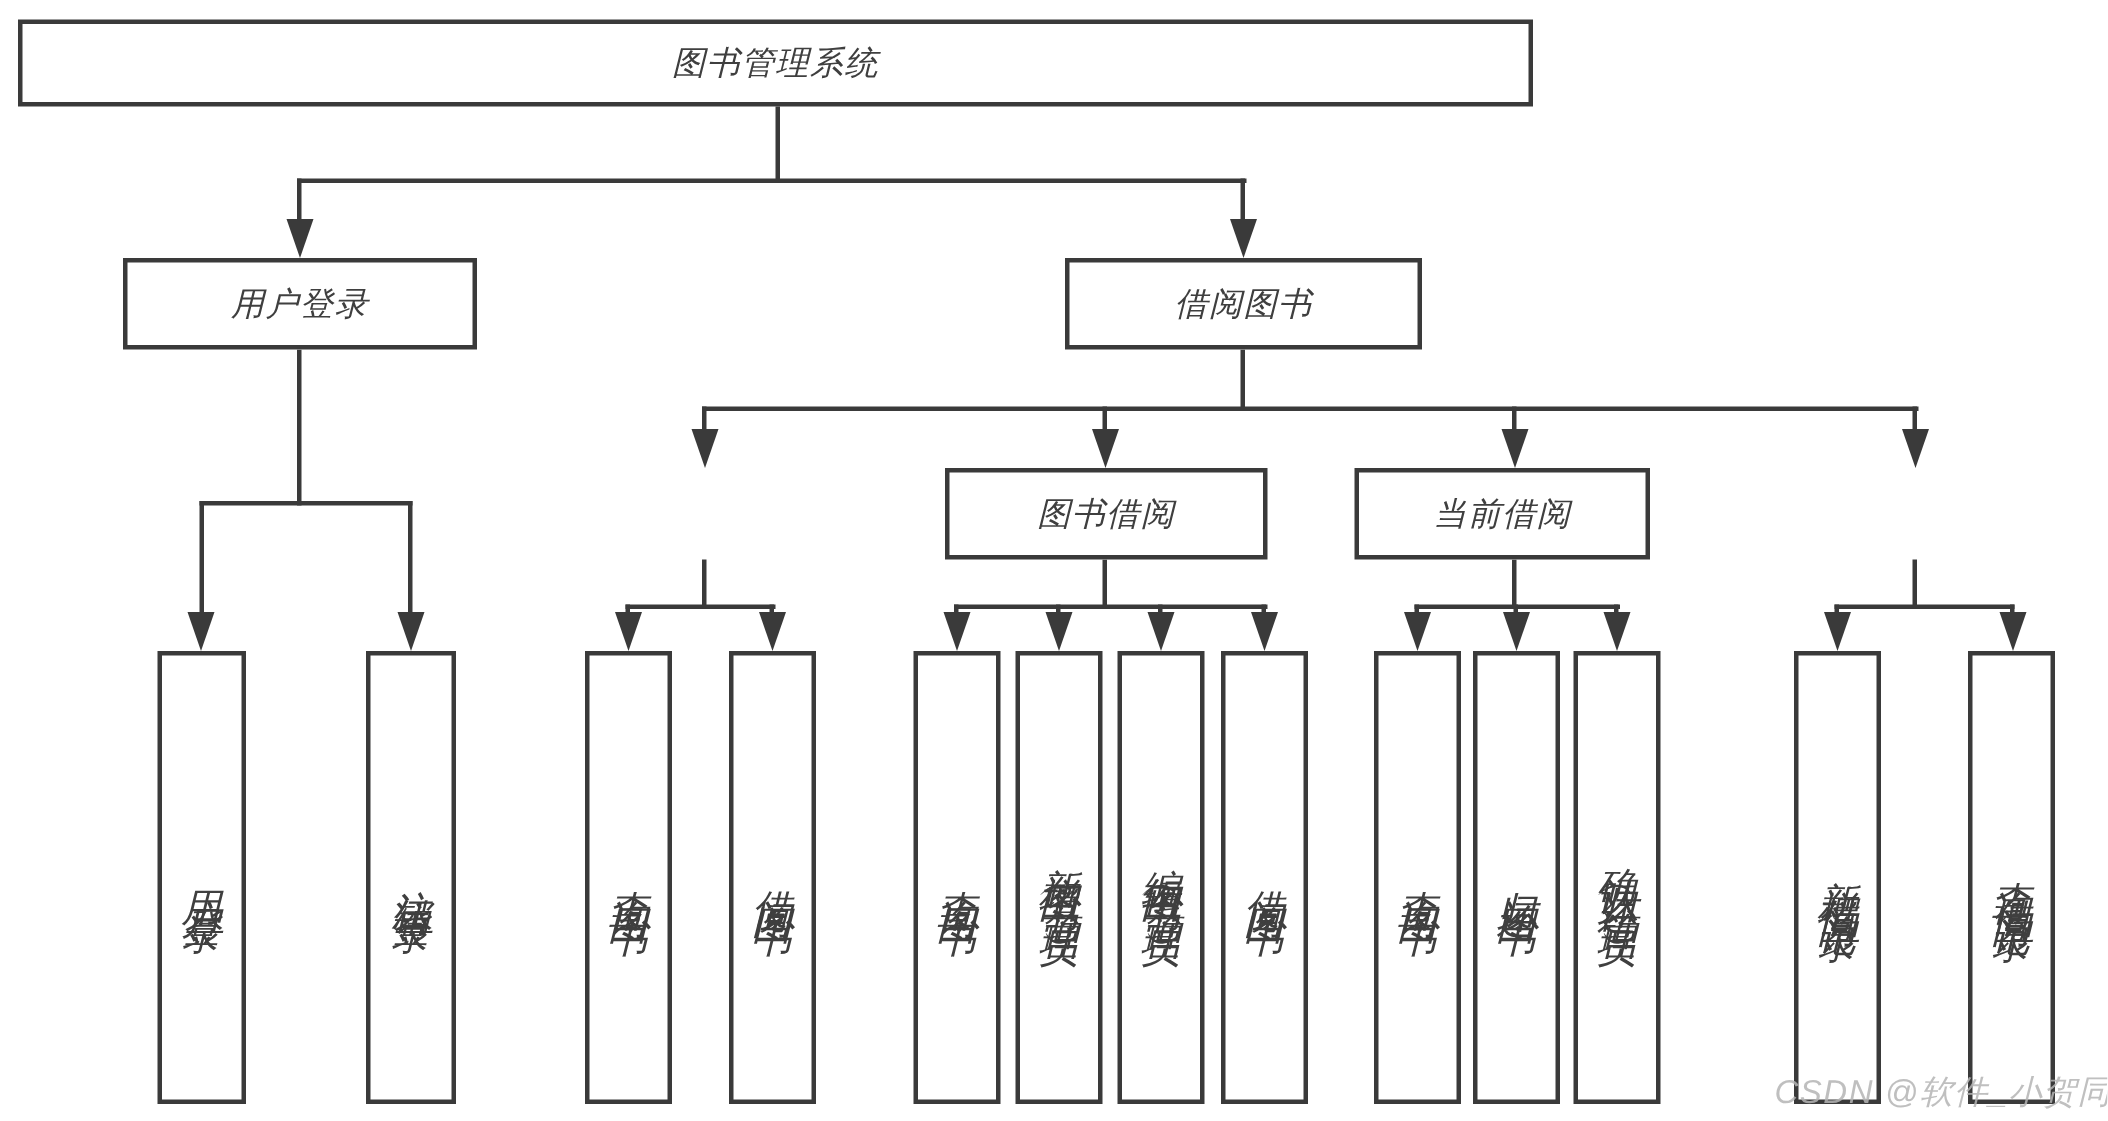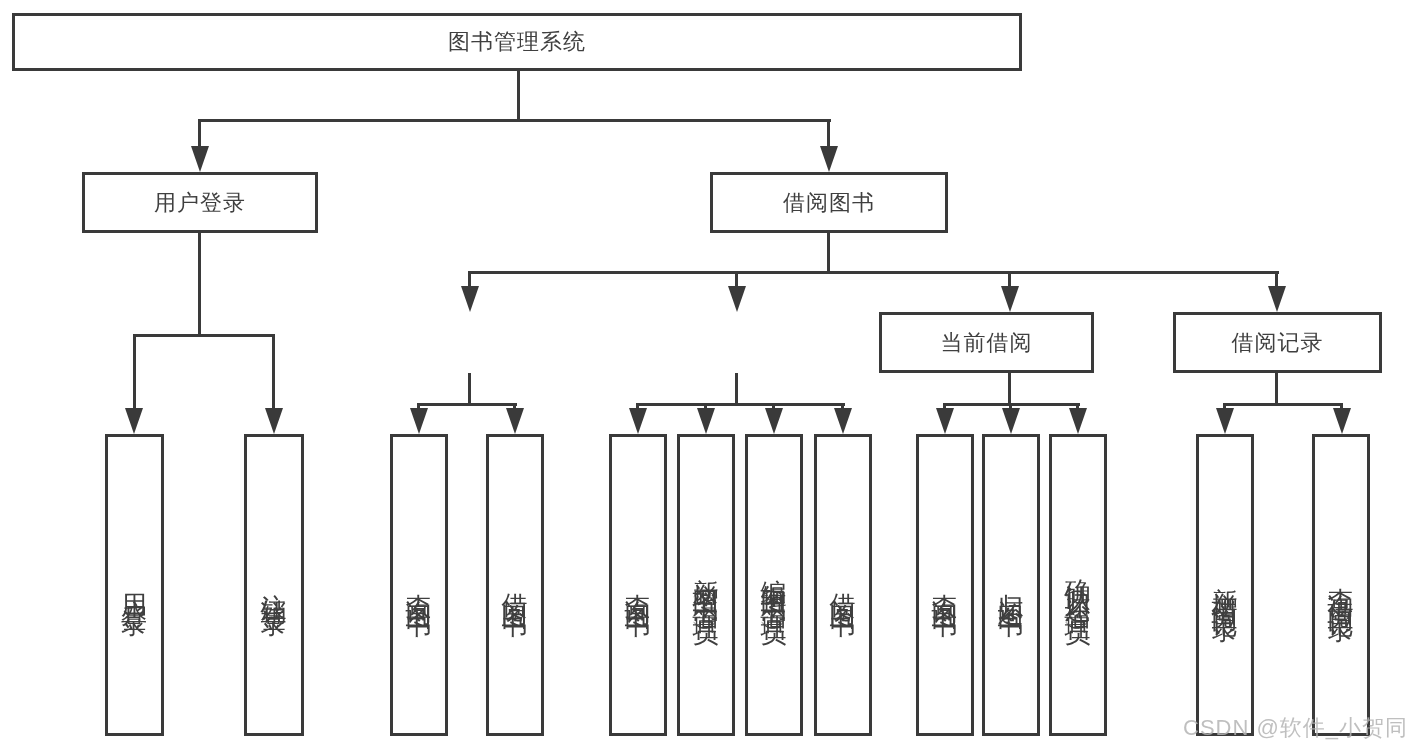--- a/index.html
+++ b/index.html
@@ -9,20 +9,21 @@
     --background:#ffffff;
   }
   *{margin:0;padding:0;box-sizing:border-box;}
   html,body{background:var(--background);}
   body{font-family:"Liberation Sans","DejaVu Sans",sans-serif;}
   .canvas{
     position:relative;
     width:1405px;height:747px;
     background:var(--background);
     overflow:hidden;
+    font-style:italic;
   }
   
   .hnode{
     position:absolute;
     border:3px solid var(--line);
     background:var(--background);
     display:flex;align-items:center;justify-content:center;
     font-size:22px;color:var(--text);
     letter-spacing:1px;
     z-index:2;
@@ -125,24 +126,24 @@
   <div class="lv" style="left:1340px;top:403px;height:10px;"></div>
   <div class="ah" style="left:1333px;top:408px;"></div>
 
   <div class="hnode" style="left:12px;top:13px;width:1010px;height:58px;">图书管理系统</div>
 
   <div class="hnode" style="left:82px;top:172px;width:236px;height:61px;">用户登录</div>
 
   <div class="hnode" style="left:710px;top:172px;width:238px;height:61px;">借阅图书</div>
 
 
+  <div class="hnode" style="left:630px;top:312px;width:215px;height:61px;">图书借阅</div>
 
-  <div class="hnode" style="left:879px;top:312px;width:215px;height:61px;text-align:center;">当前借阅</div>
+  <div class="hnode" style="left:903px;top:312px;width:197px;height:61px;text-align:center;">当前借阅</div>
 
-  <div class="hnode" style="left:1173px;top:312px;width:209px;height:61px;">借阅记录</div>
 
   <div class="vnode" style="left:105px;width:59px;">
     <span>用户登录</span>
   </div>
   <div class="vnode" style="left:244px;width:60px;">
     <span>注销登录</span>
   </div>
 
   <div class="vnode" style="left:390px;width:58px;">
     <span>查询图书</span>

